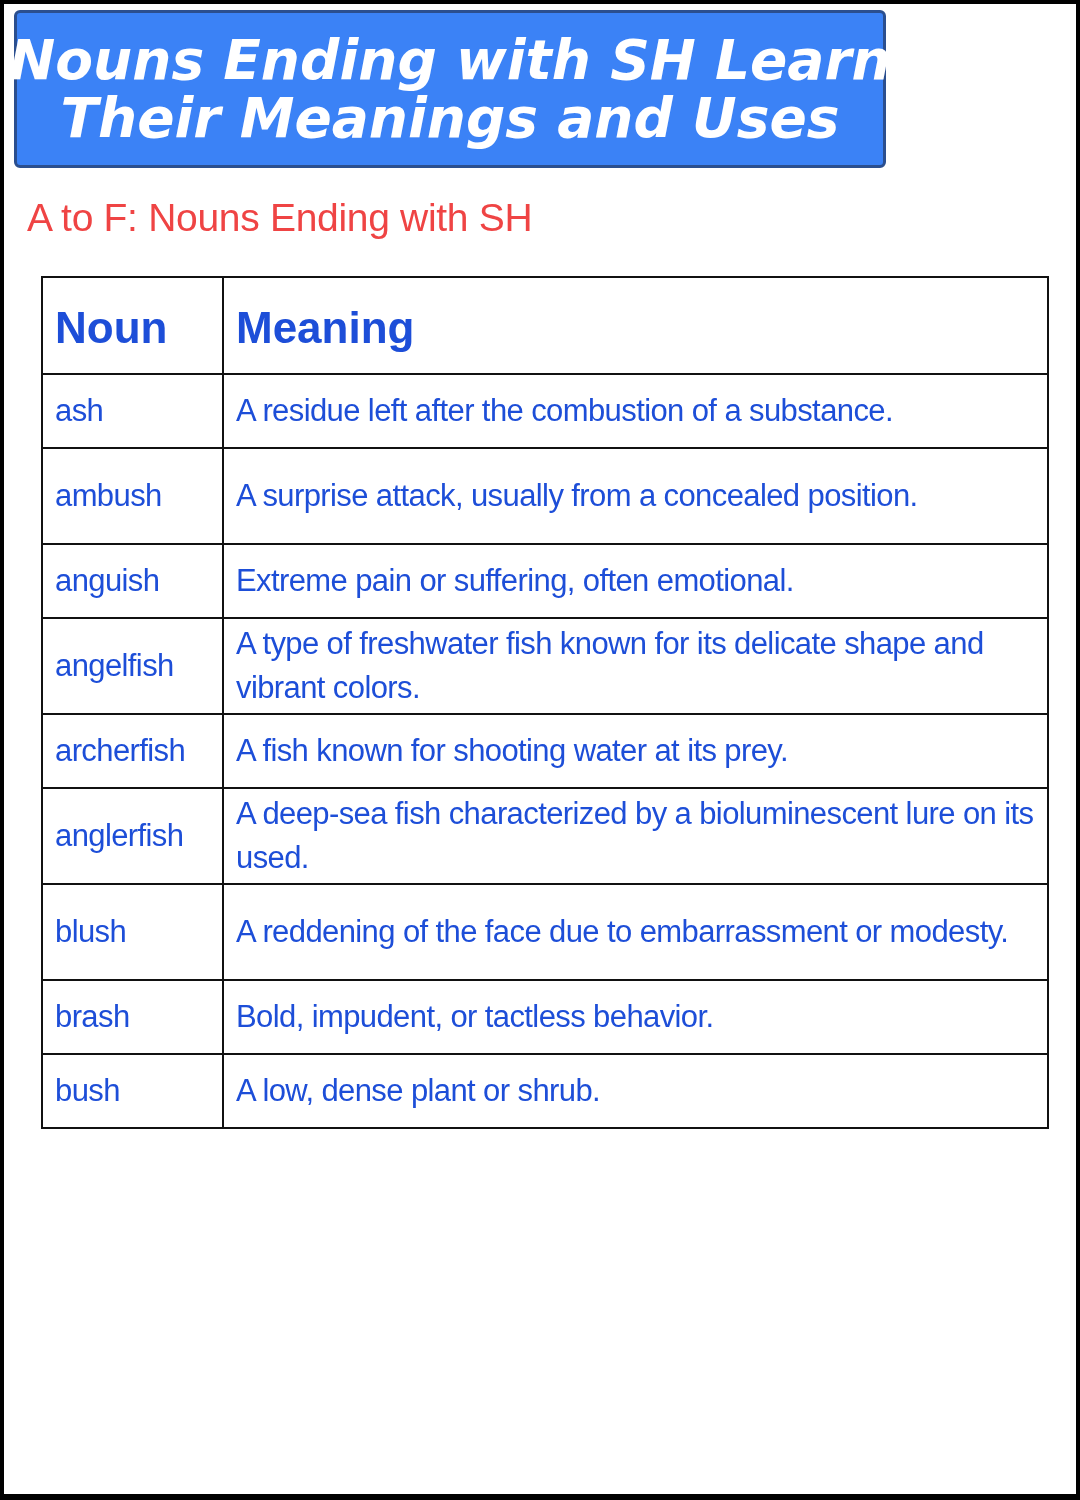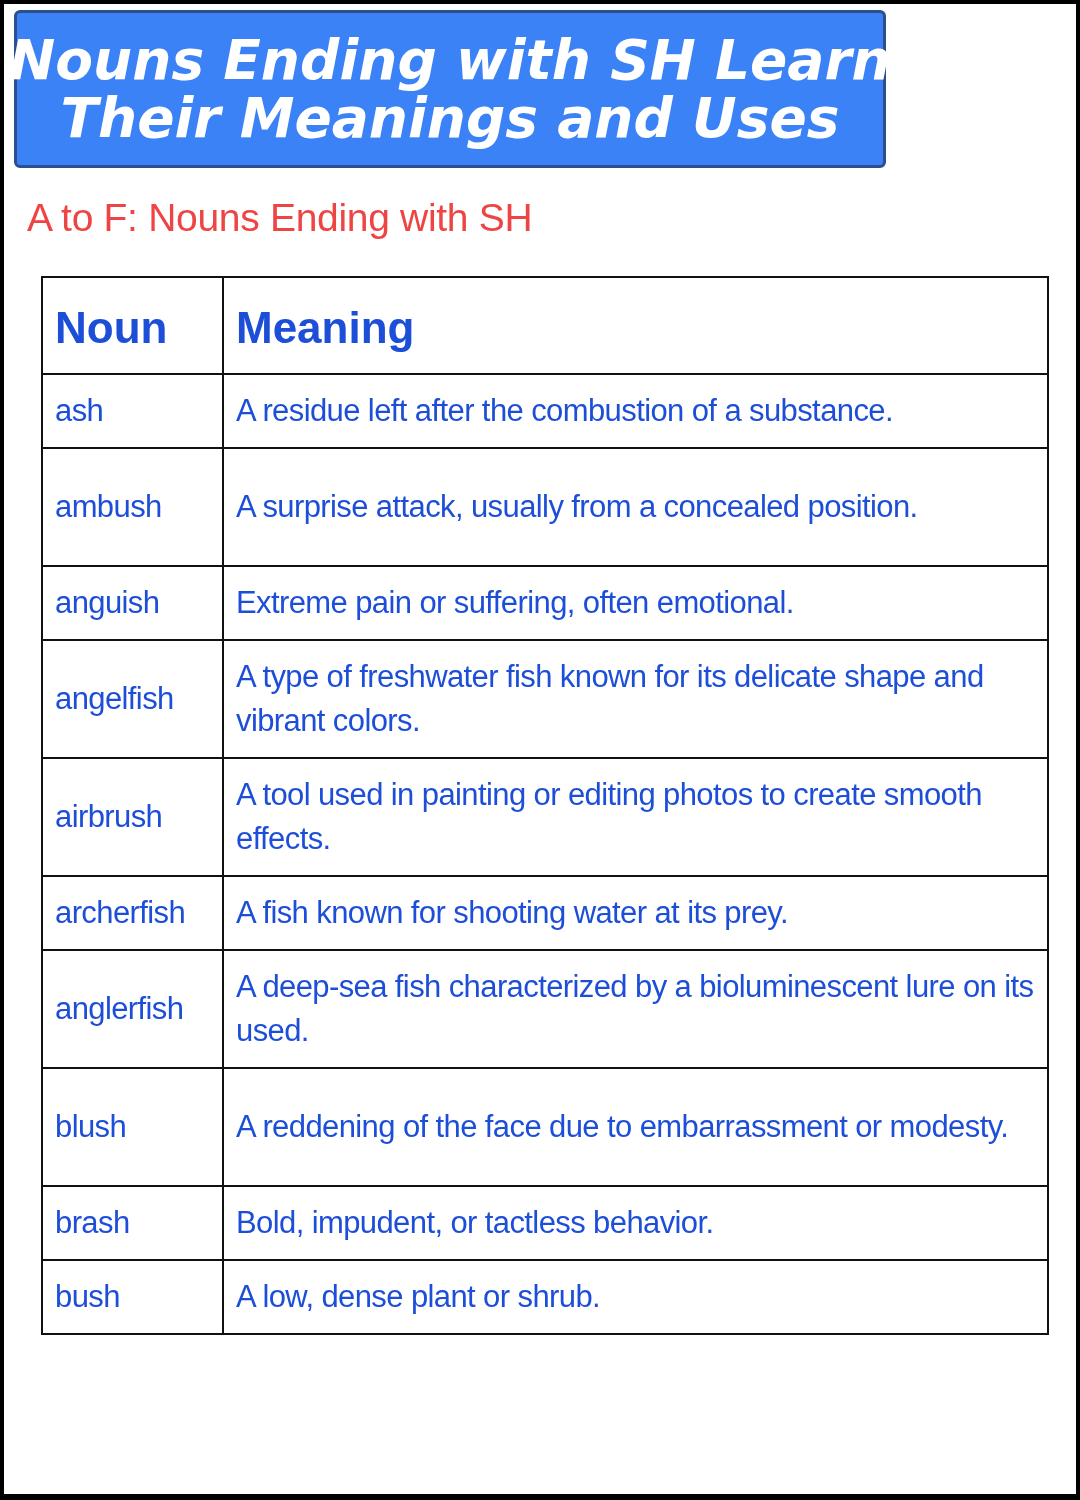--- a/index.html
+++ b/index.html
@@ -86,21 +86,21 @@
       font-size: 44px;
       font-weight: bold;
       padding-top: 4px;
     }
     table.nouns td {
       font-size: 31px;
       line-height: 44px;
       font-weight: normal;
     }
     table.nouns tr.single td { height: 74px; }
-    table.nouns tr.double td { height: 118px; }
+    table.nouns tr.double td { height: 96px; }
     table.nouns td.noun-cell {
       padding-left: 12px;
       padding-right: 4px;
       white-space: nowrap;
       letter-spacing: -0.6px;
     }
     table.nouns td.meaning-cell {
       padding-left: 12px;
       letter-spacing: -0.6px;
     }
@@ -138,24 +138,20 @@
         <td class="meaning-cell">A surprise attack, usually from a concealed position.</td>
       </tr>
       <tr class="single">
         <td class="noun-cell">anguish</td>
         <td class="meaning-cell">Extreme pain or suffering, often emotional.</td>
       </tr>
       <tr class="double">
         <td class="noun-cell">angelfish</td>
         <td class="meaning-cell">A type of freshwater fish known for its delicate shape and vibrant colors.</td>
       </tr>
-      <tr class="double">
-        <td class="noun-cell">airbrush</td>
-        <td class="meaning-cell">A tool used in painting or editing photos to create smooth effects.</td>
-      </tr>
       <tr class="single">
         <td class="noun-cell">archerfish</td>
         <td class="meaning-cell">A fish known for shooting water at its prey.</td>
       </tr>
       <tr class="double">
         <td class="noun-cell">anglerfish</td>
         <td class="meaning-cell">A deep-sea fish characterized by a bioluminescent lure on its used.</td>
       </tr>
       <tr class="double">
         <td class="noun-cell">blush</td>

